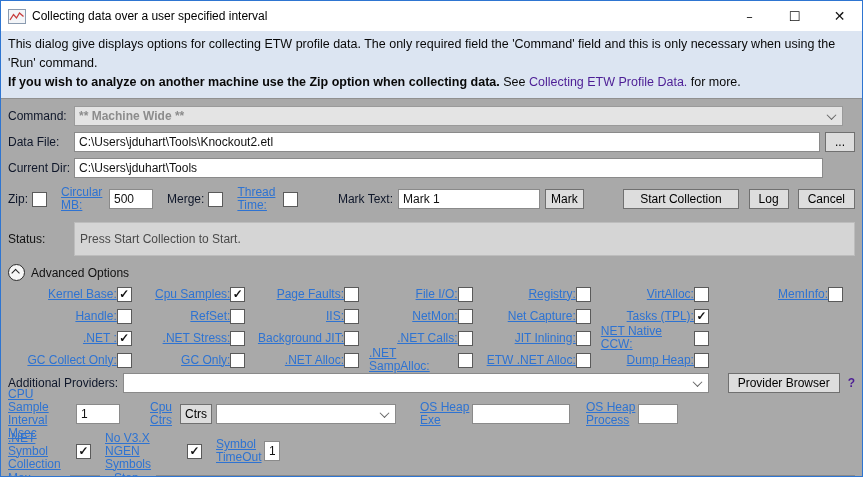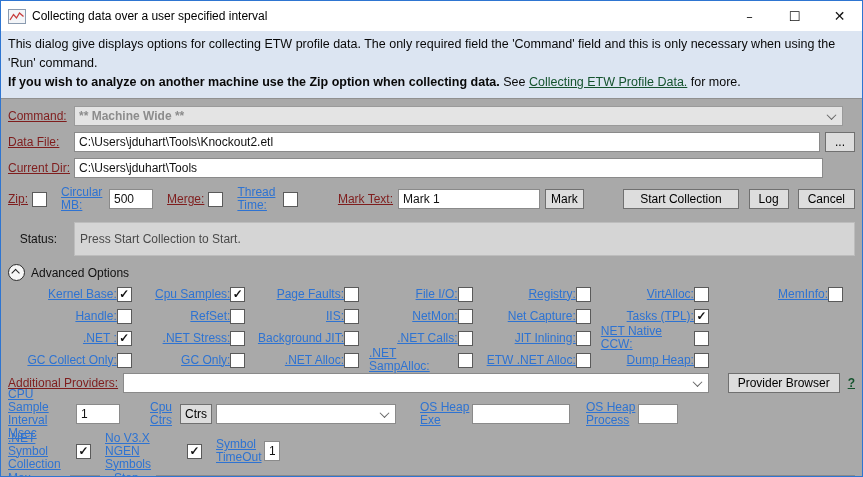--- a/index.html
+++ b/index.html
@@ -19,25 +19,25 @@
   }
   
   .titlebar { height:30px; flex:0 0 30px; background:#ffffff; display:flex; align-items:center; padding-left:7px; }
   .app-icon { display:flex; align-items:center; margin-right:6px; }
   .title-text { flex:1; font-size:12px; color:#000; white-space:nowrap; overflow:hidden; }
   .winbtn { width:45px; height:30px; display:flex; align-items:center; justify-content:center; font-size:13px; color:#111; background:#fff; border:none; padding:0; font-family:"DejaVu Sans", sans-serif; }
   .winbtn.close { font-size:14px; }
   
   .infoband { background:#dce5f2; border-bottom:1px solid #909090; padding:4px 11px 6px 7px; line-height:19px; font-size:12.5px; color:#090909; }
   .infoband .bold { font-weight:bold; }
-  a.link, .link { color:#14532d; text-decoration:underline; cursor:pointer; }
+  a.link, .link { color:#4c1d95; cursor:pointer; }
   
   .content { flex:1; padding:5px 7px 4px 7px; display:flex; flex-direction:column; background:#a9a9a9; }
   .row { display:flex; align-items:center; }
-  .flabel { color:#7f1d1d; text-decoration:underline; white-space:nowrap; cursor:pointer; }
+  .flabel { color:#0f172a; white-space:nowrap; cursor:pointer; }
   .lblcol { flex:0 0 66px; width:66px; }
   .lbl2 { display:inline-block; color:#2e73d2; text-decoration:underline; line-height:13px; cursor:pointer; }
   input.tb {
     height:20px; border:1px solid #8a8a8a; background:#fff;
     font-family:"Liberation Sans", sans-serif; font-size:12px;
     padding:1px 4px; color:#111;
   }
   .combo { height:20px; background:#fff; border:1px solid #8a8a8a; display:flex; align-items:center; padding:0 4px; position:relative; }
   .combo .ctext { flex:1; white-space:nowrap; overflow:hidden; }
   .chev { width:7px; height:7px; border-right:1px solid #666; border-bottom:1px solid #666; transform:rotate(45deg) translate(-1px,-1px); flex:0 0 7px; margin-right:3px; }
@@ -117,21 +117,21 @@
       <span class="cb"></span>
       <span class="flabel" style="margin-left:auto;">Mark Text:</span>
       <input class="tb" style="width: 142px; margin-left: 5px;" value="Mark 1">
       <button class="btn" style="margin-left:5px; padding:0 5px;">Mark</button>
       <button class="btn" style="margin-left:auto; padding:0 16px;">Start Collection</button>
       <button class="btn" style="margin-left:10px;">Log</button>
       <button class="btn" style="margin-left:9px;">Cancel</button>
     </div>
 
     <div class="row" style="margin-top:6px;">
-      <span style="width:66px; flex:0 0 66px; text-align:right; padding-right:17px; color:#111;">Status:</span>
+      <span style="width:66px; flex:0 0 66px; padding-right:17px; color:#111;">Status:</span>
       <div class="statusfield">
         <span>Press Start Collection to Start.</span>
       </div>
     </div>
 
     <div class="row" style="margin-top:8px;">
       <span class="exp-circle">
           <span class="chev-up"></span>
         </span>
       <span style="color:#111;">Advanced Options</span>

